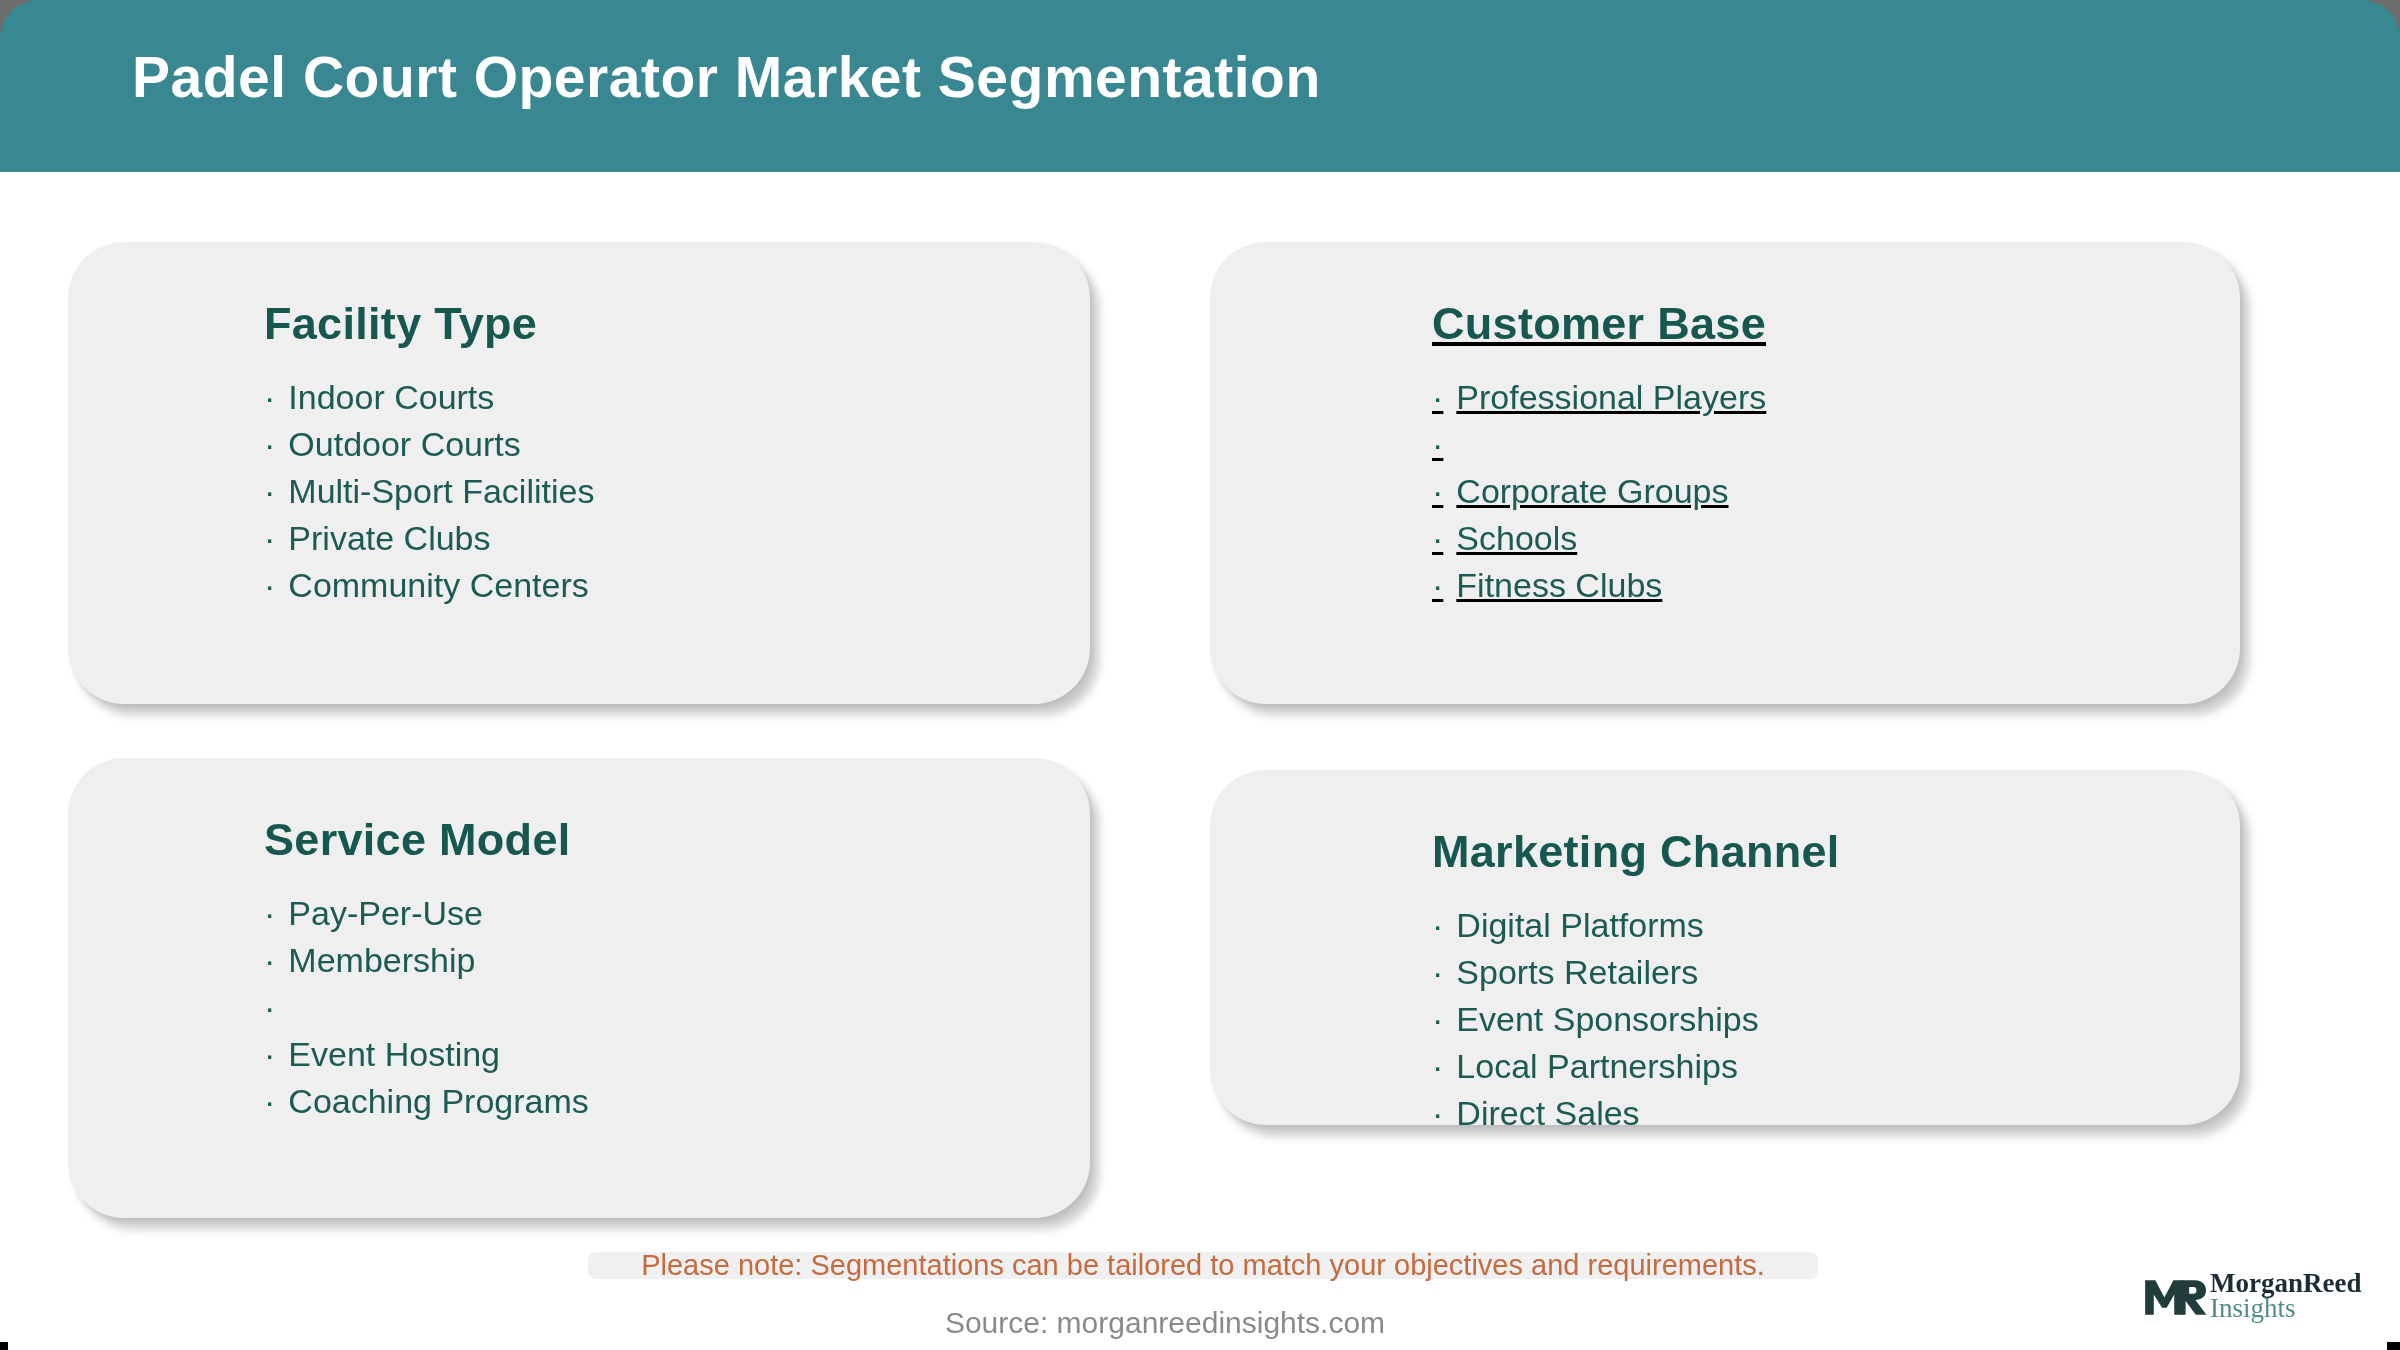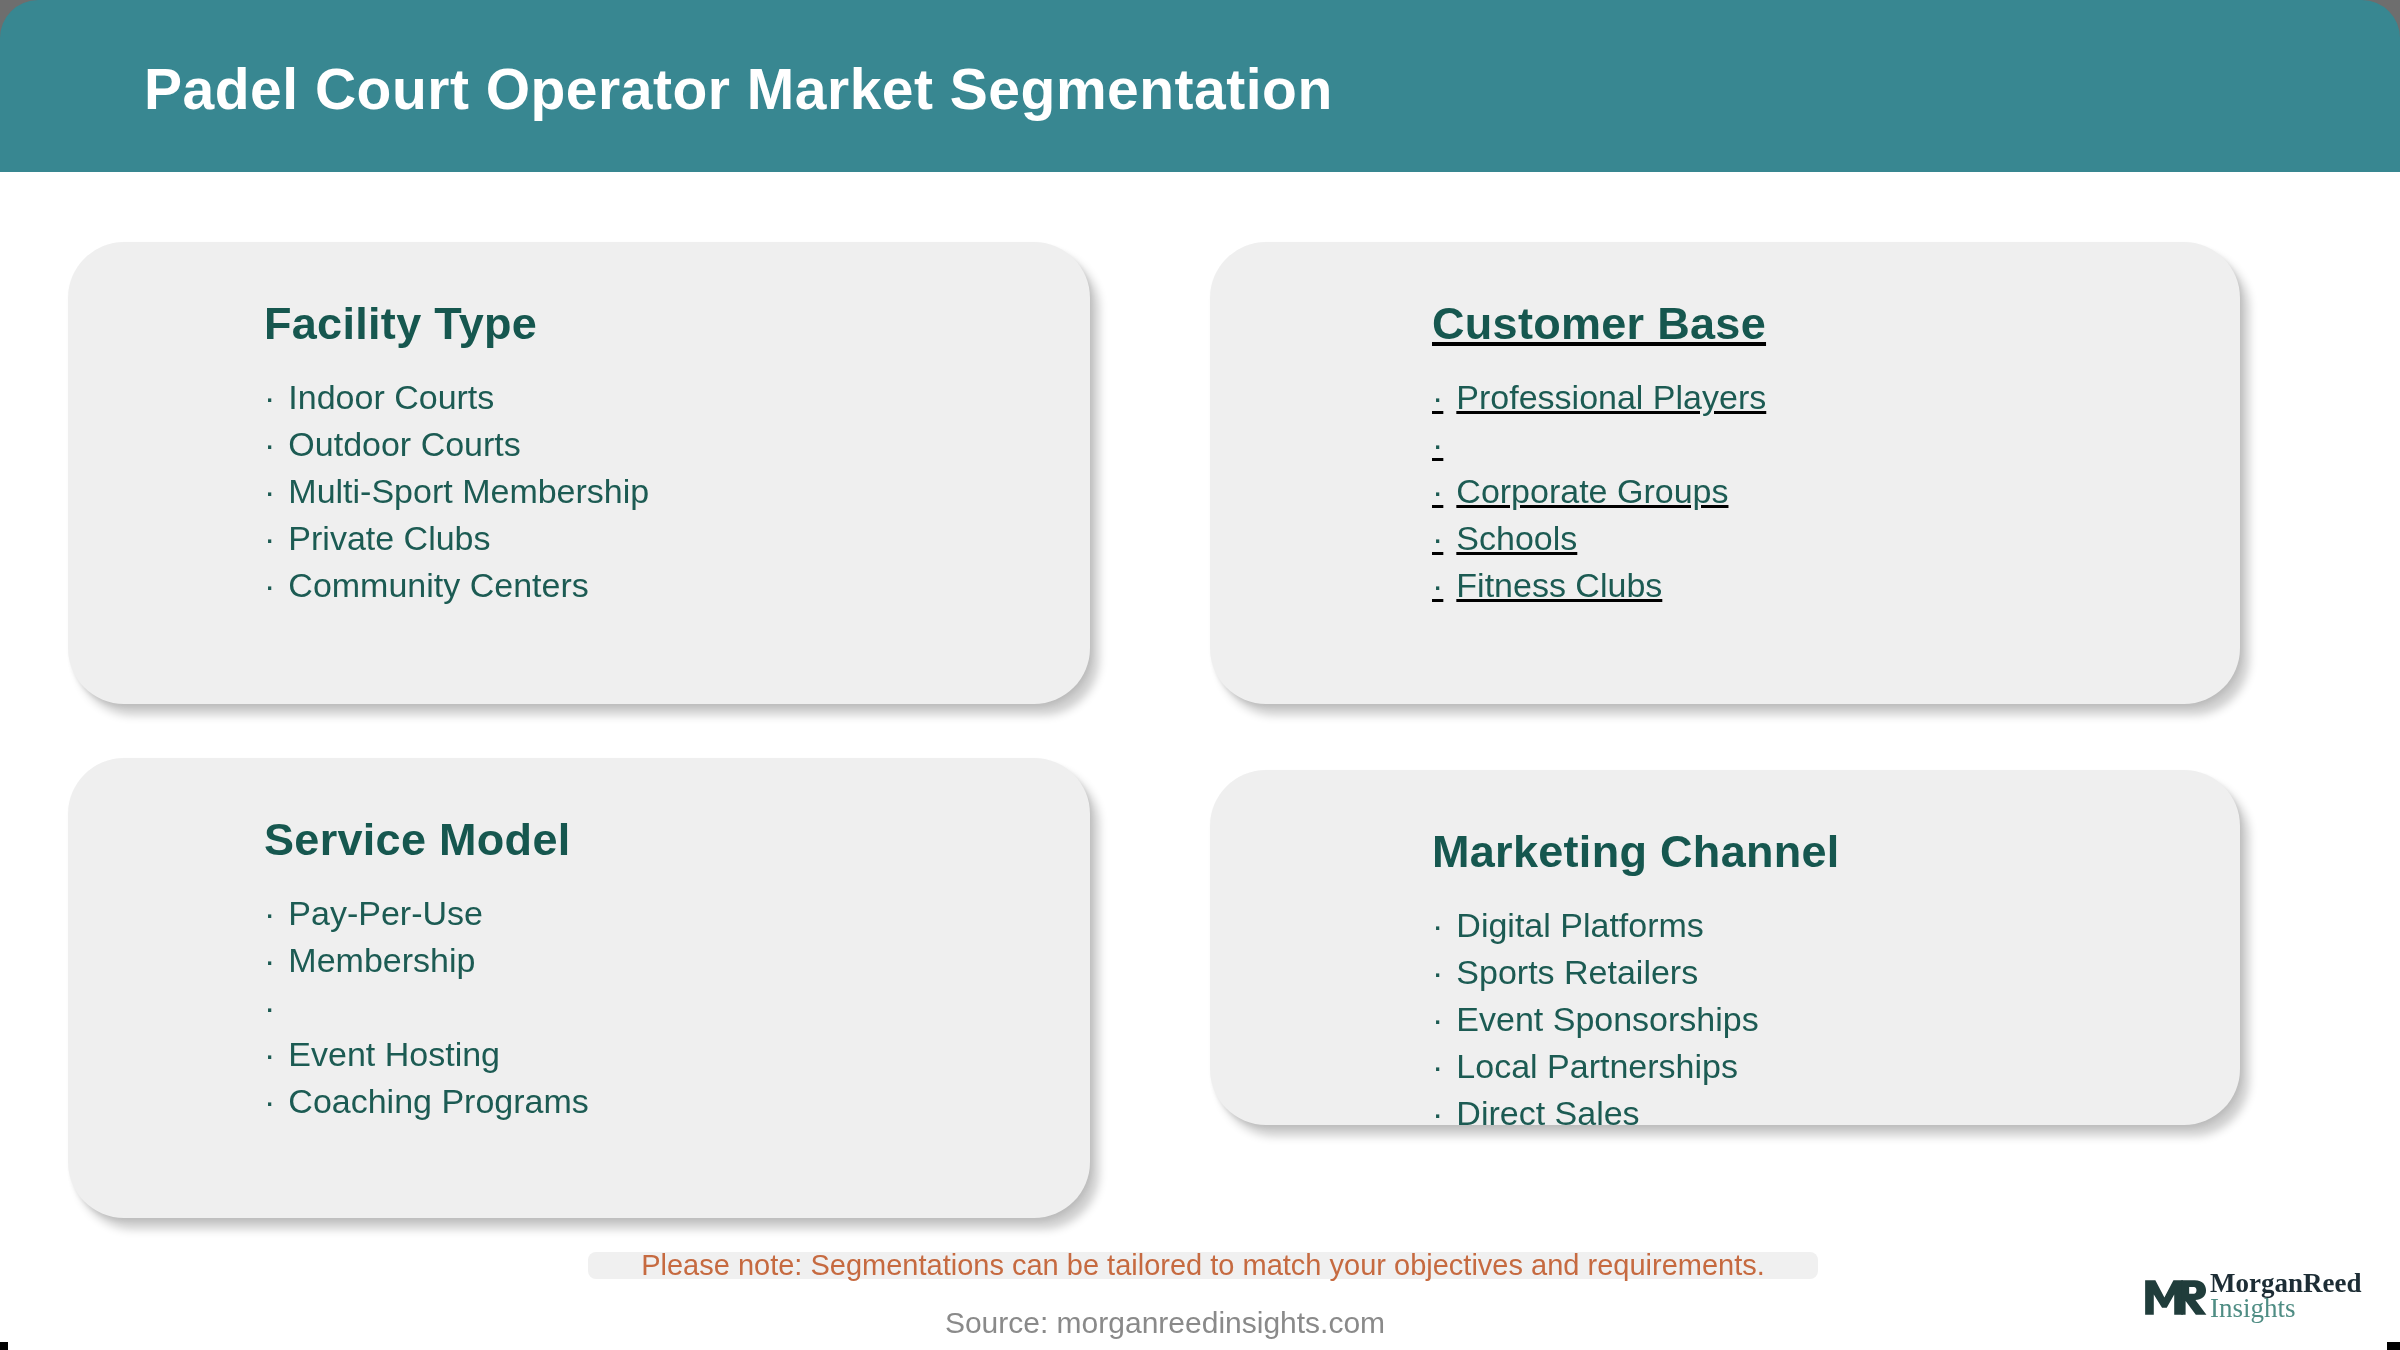--- a/index.html
+++ b/index.html
@@ -11,21 +11,21 @@
   
   .corner-bg{position:absolute;top:0;width:46px;height:46px;background:#6E6E6E;z-index:0;}
   .corner-bg.left{left:0;}
   .corner-bg.right{right:0;}
 
   .header{
     position:absolute;left:0;top:0;width:2400px;height:172px;
     background:#388791;border-radius:38px 38px 0 0;z-index:1;
   }
   .header h1{
-    margin:12px;padding:44px 0 0 132px;
+    margin:0;padding:44px 0 0 132px;
     font-size:57px;font-weight:700;color:#ffffff;letter-spacing:0.5px;
   }
 
   .card{
     position:absolute;background:#EFEFEF;border-radius:56px;
     box-shadow:9px 11px 10px rgba(0,0,0,0.20), 2px 3px 4px rgba(0,0,0,0.08);
   }
   #card-0{left:68px;top:242px;width:1022px;height:462px;}
   #card-1{left:1210px;top:242px;width:1030px;height:462px;text-decoration:underline;}
   #card-2{left:68px;top:758px;width:1022px;height:460px;}
@@ -81,21 +81,21 @@
       <li>
           <span class="dot">·</span>
           <span>Indoor Courts</span>
         </li>
       <li>
           <span class="dot">·</span>
           <span>Outdoor Courts</span>
         </li>
       <li>
           <span class="dot">·</span>
-          <span>Multi-Sport Membership</span>
+          <span>Multi-Sport Facilities</span>
         </li>
       <li>
           <span class="dot">·</span>
           <span>Private Clubs</span>
         </li>
       <li>
           <span class="dot">·</span>
           <span>Community Centers</span>
         </li>
     </ul>

